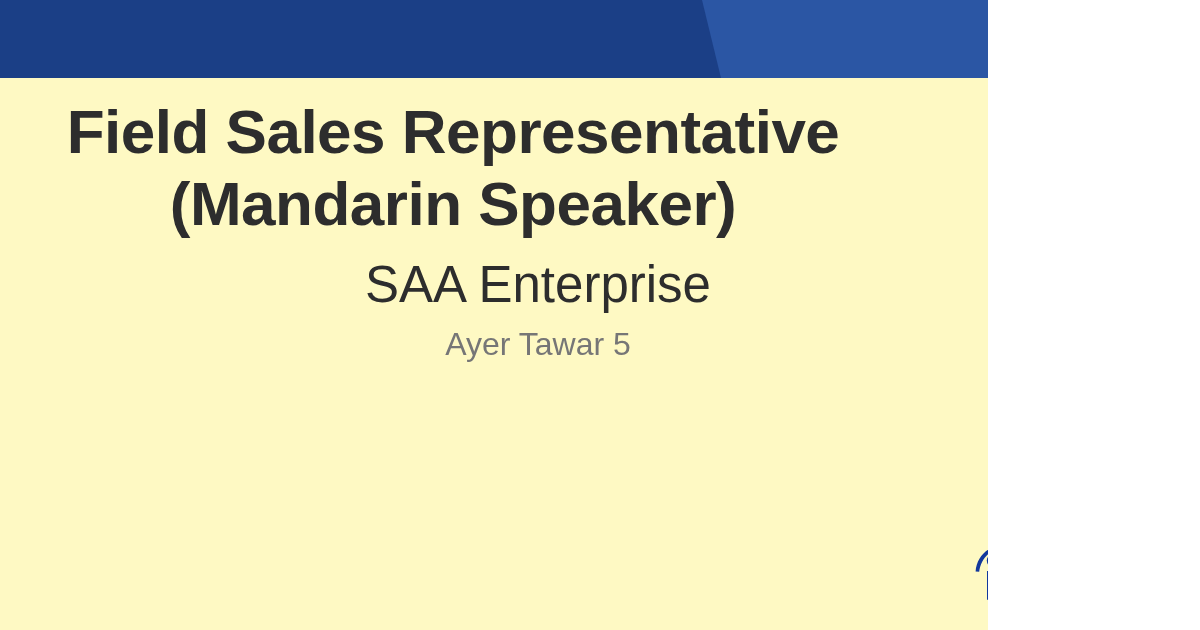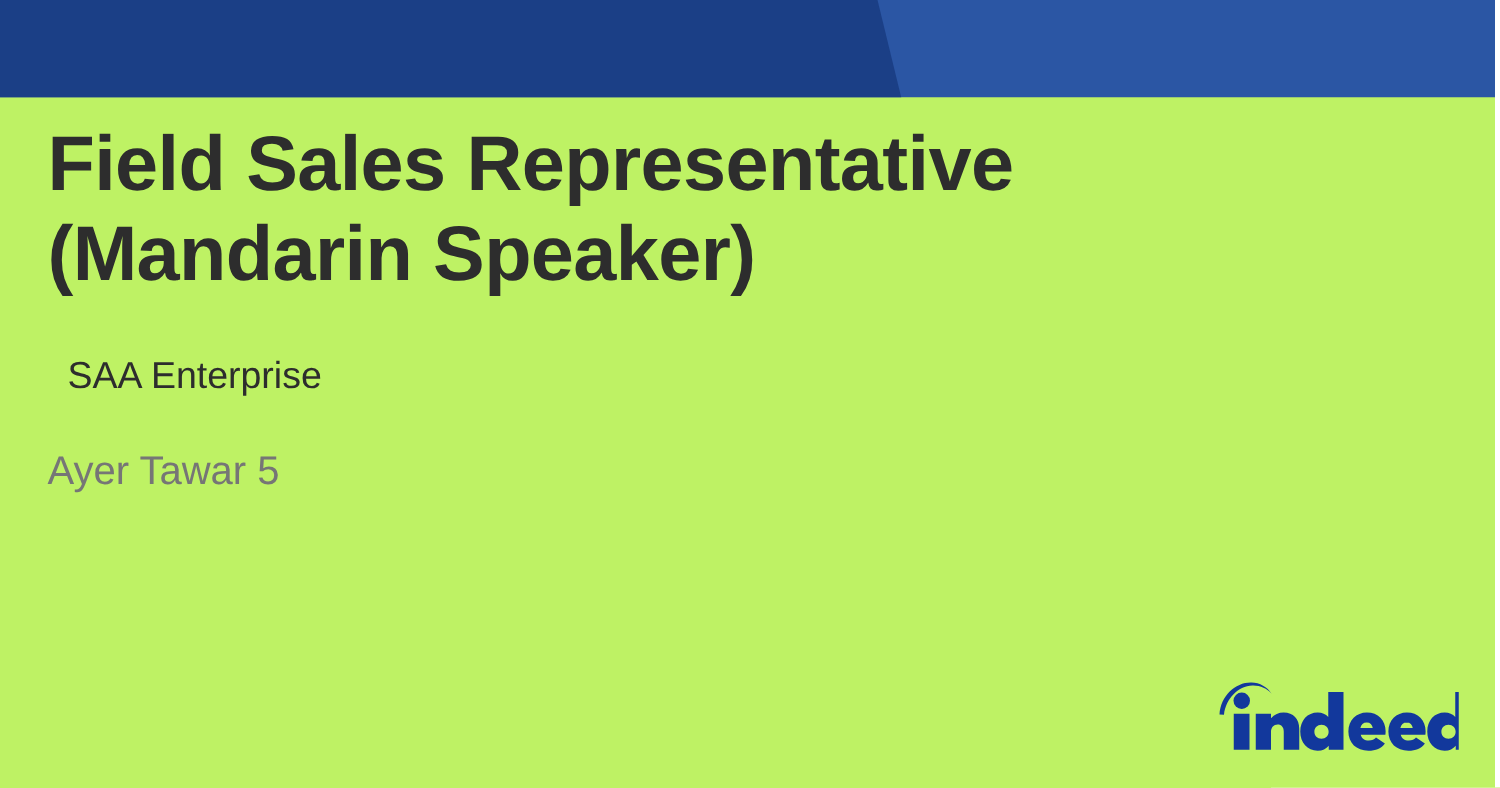--- a/index.html
+++ b/index.html
@@ -9,24 +9,25 @@
   body {
     width: 1200px;
     height: 630px;
     background: #ffffff;
     font-family: "Liberation Sans", sans-serif;
     overflow: hidden;
   }
 
   .card {
     position: relative;
-    width: 1196px;
+    width: 988px;
     height: 630px;
-    background: #bef264;
+    background: #fef9c3;
     overflow: hidden;
+    text-align: center;
   }
 
   
   .banner {
     position: absolute;
     top: 0;
     left: 0;
     width: 1200px;
     height: 78px;
     overflow: hidden;
@@ -51,25 +52,25 @@
     font-weight: bold;
     font-size: 62px;
     line-height: 72px;
     letter-spacing: -0.5px;
     color: #2d2d2d;
     max-width: 830px;
     white-space: pre-line;
   }
 
   .company-name {
-    margin: 16px;
+    margin: 0;
     padding-top: 22px;
     font-family: "Liberation Sans", sans-serif;
     font-weight: normal;
-    font-size: 30px;
+    font-size: 51px;
     line-height: 46px;
     color: #2d2d2d;
   }
 
   .job-location {
     margin: 0;
     padding-top: 14px;
     font-family: "Liberation Sans", sans-serif;
     font-weight: normal;
     font-size: 32px;

